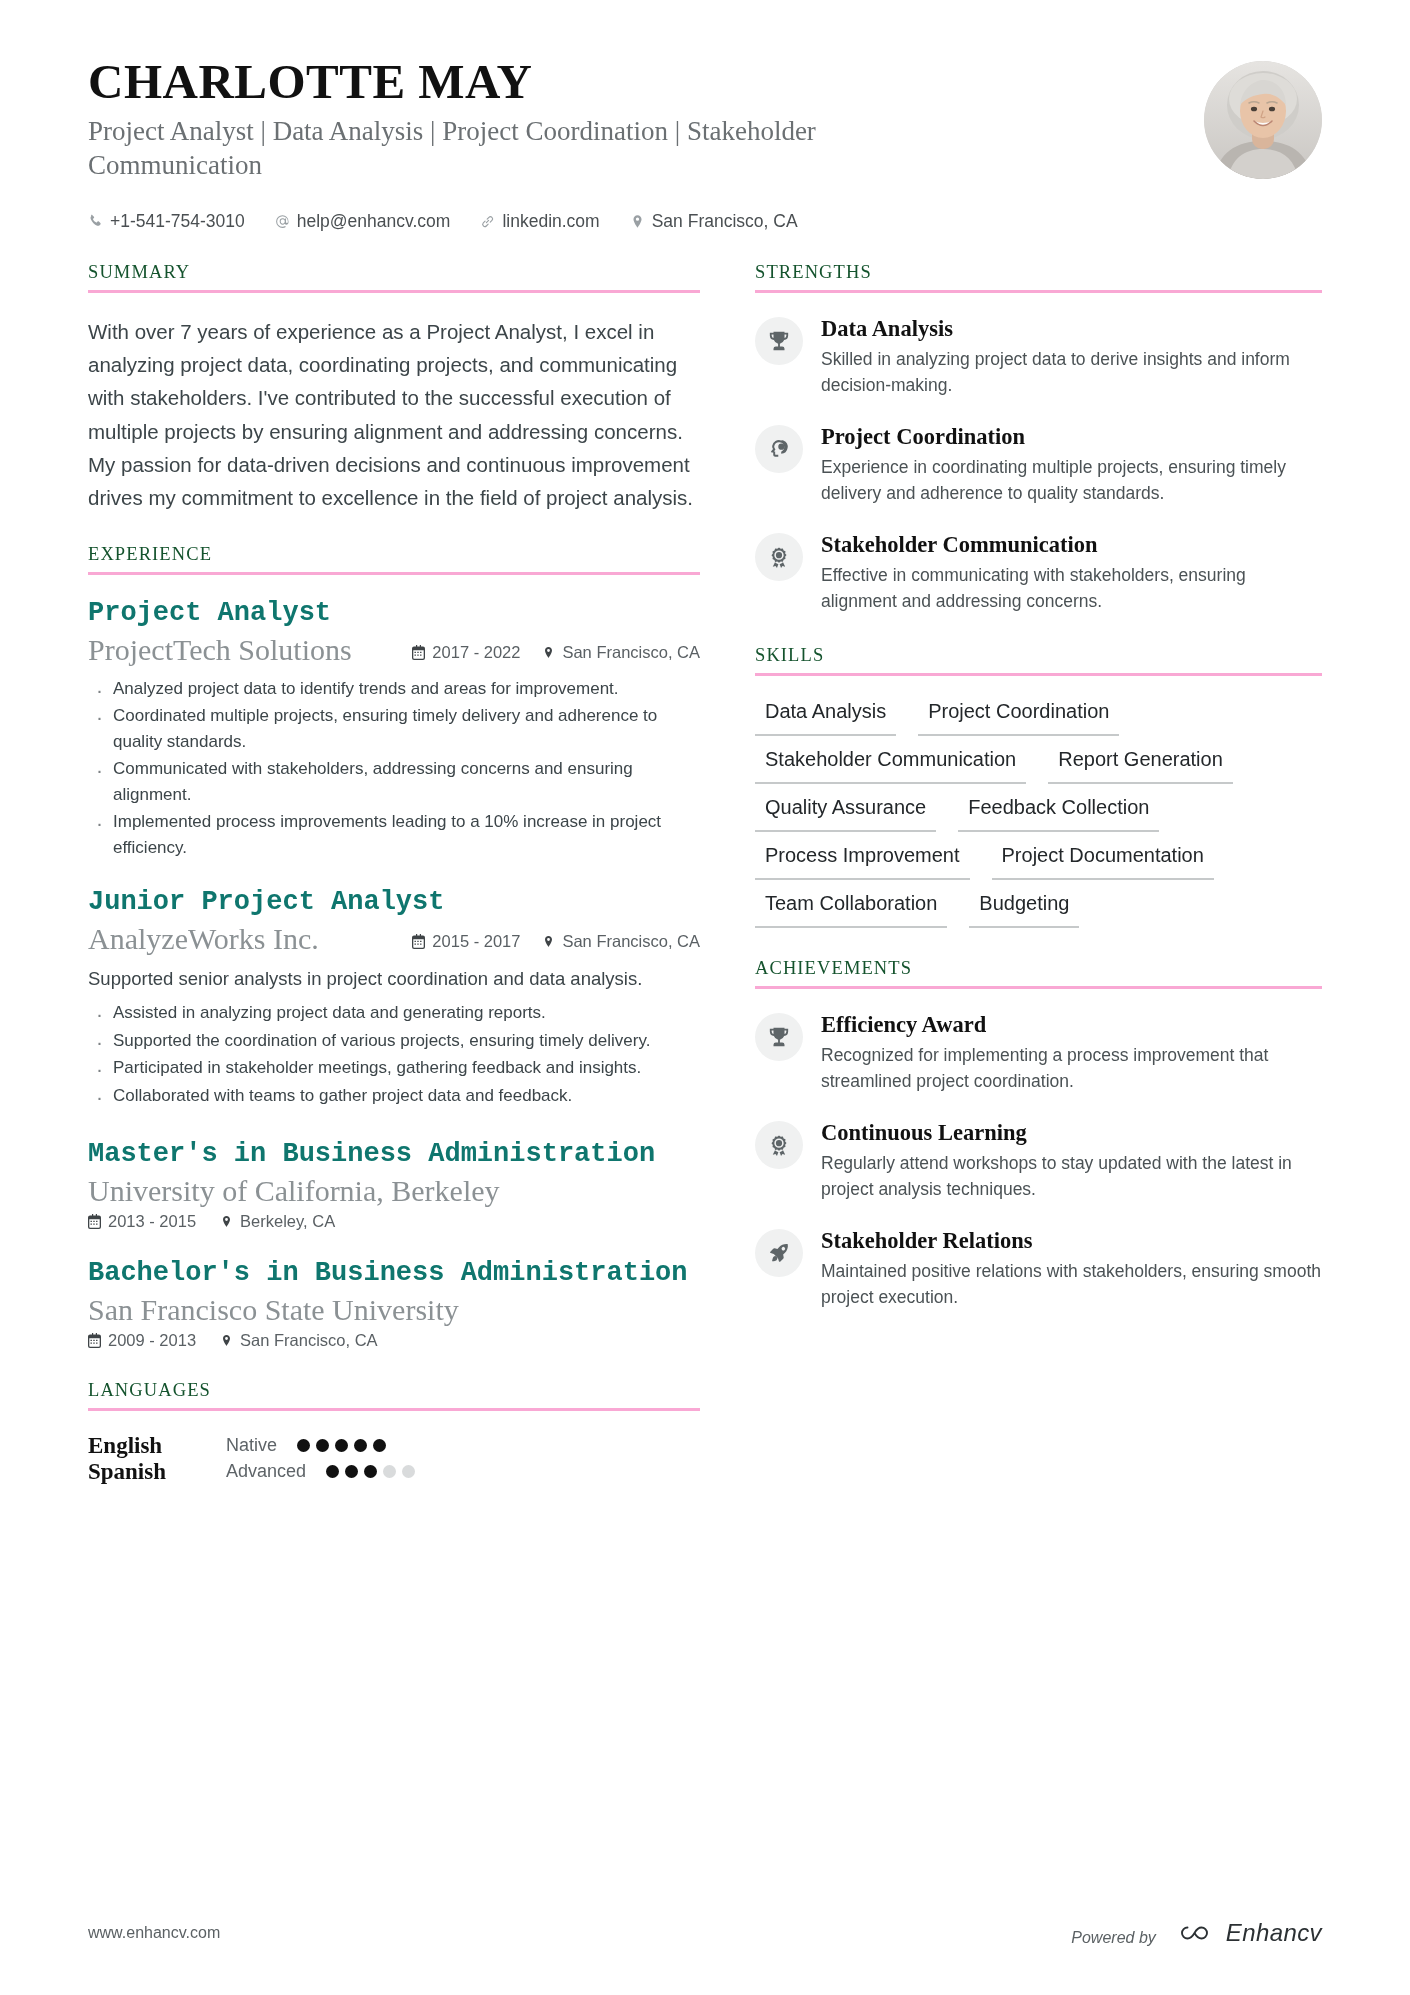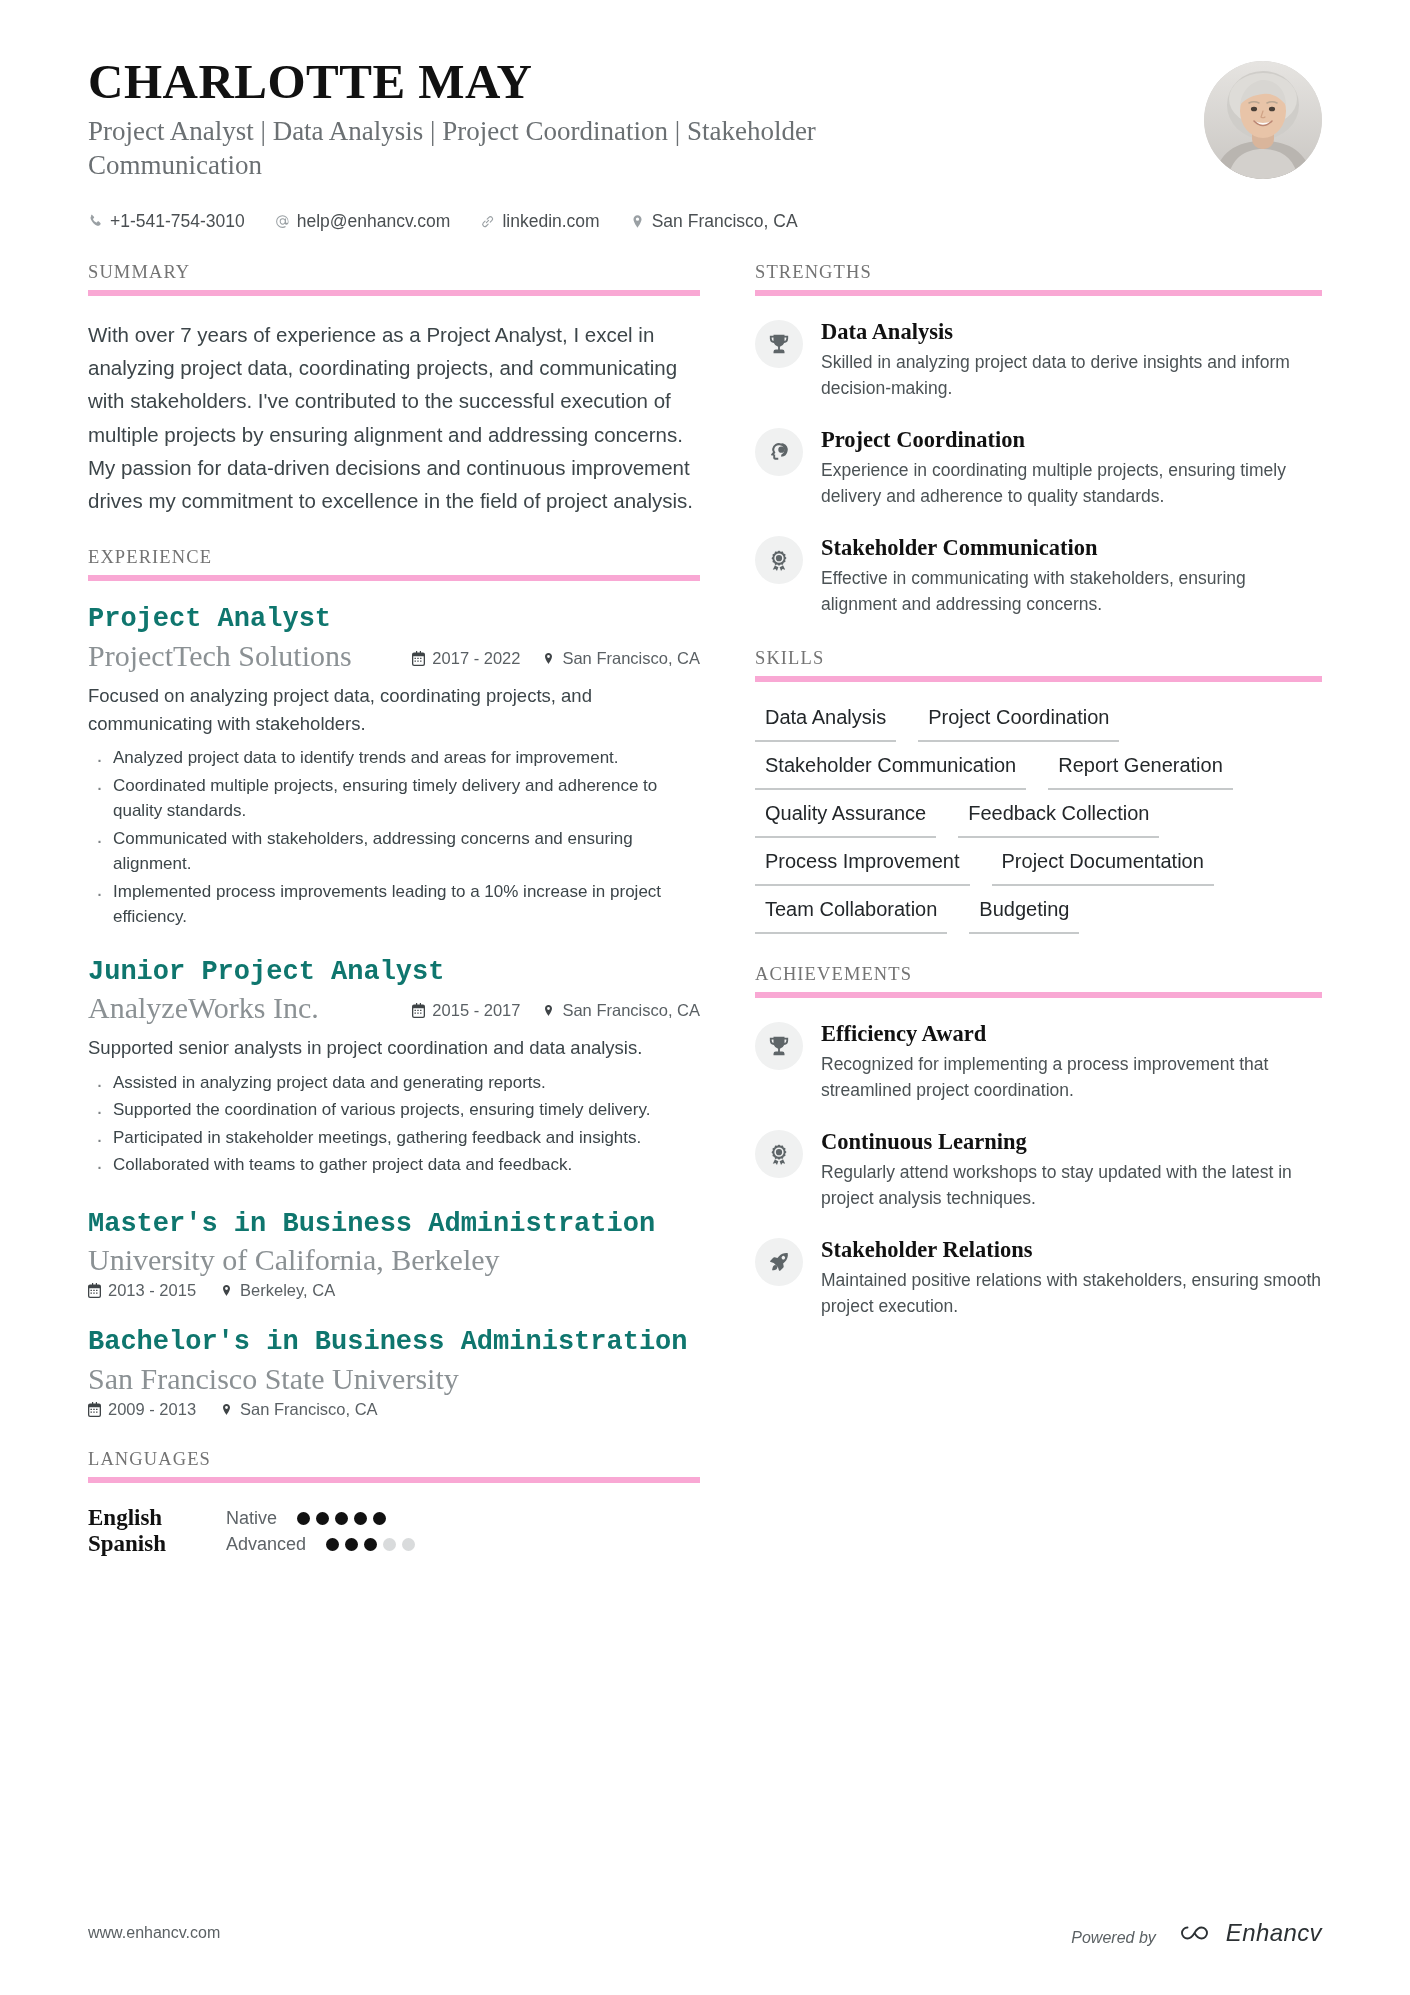--- a/index.html
+++ b/index.html
@@ -75,24 +75,24 @@
   .col-left { width: 612px; flex: none; }
   .col-gap  { width: 55px; flex: none; }
   .col-right{ width: 567px; flex: none; }
 
   
   .section { margin-bottom: 30px; }
   .sec-head {
     font-family: "Liberation Serif", serif;
     font-size: 18.5px;
     letter-spacing: 1.1px;
-    color: #737373;
+    color: #14532d;
     text-transform: uppercase;
     padding-bottom: 7px;
-    border-bottom: 6px solid #f9a8d4;
+    border-bottom: 3px solid #f9a8d4;
     margin-bottom: 22px;
   }
 
   
   .summary-text {
     font-size: 20.5px;
     line-height: 1.62;
     color: #3c4549;
   }
 
@@ -350,21 +350,20 @@
               <div class="meta-bit">
                 <span class="m-icon">
                   <svg viewBox="0 0 16 16">
                       <path d="M8 1.3C5.6 1.3 3.7 3.2 3.7 5.6c0 3.2 4.3 9.1 4.3 9.1s4.3-5.9 4.3-9.1c0-2.4-1.9-4.3-4.3-4.3zm0 6a1.75 1.75 0 1 1 0-3.5 1.75 1.75 0 0 1 0 3.5z"></path>
                     </svg>
                 </span>
                 <span>San Francisco, CA</span>
               </div>
             </div>
           </div>
-          <div class="entry-sub">Focused on analyzing project data, coordinating projects, and communicating with stakeholders.</div>
           <ul class="bullets">
             <li>Analyzed project data to identify trends and areas for improvement.</li>
             <li>Coordinated multiple projects, ensuring timely delivery and adherence to quality standards.</li>
             <li>Communicated with stakeholders, addressing concerns and ensuring alignment.</li>
             <li>Implemented process improvements leading to a 10% increase in project efficiency.</li>
           </ul>
         </div>
 
         <div class="entry">
           <div class="entry-title">Junior Project Analyst</div>

